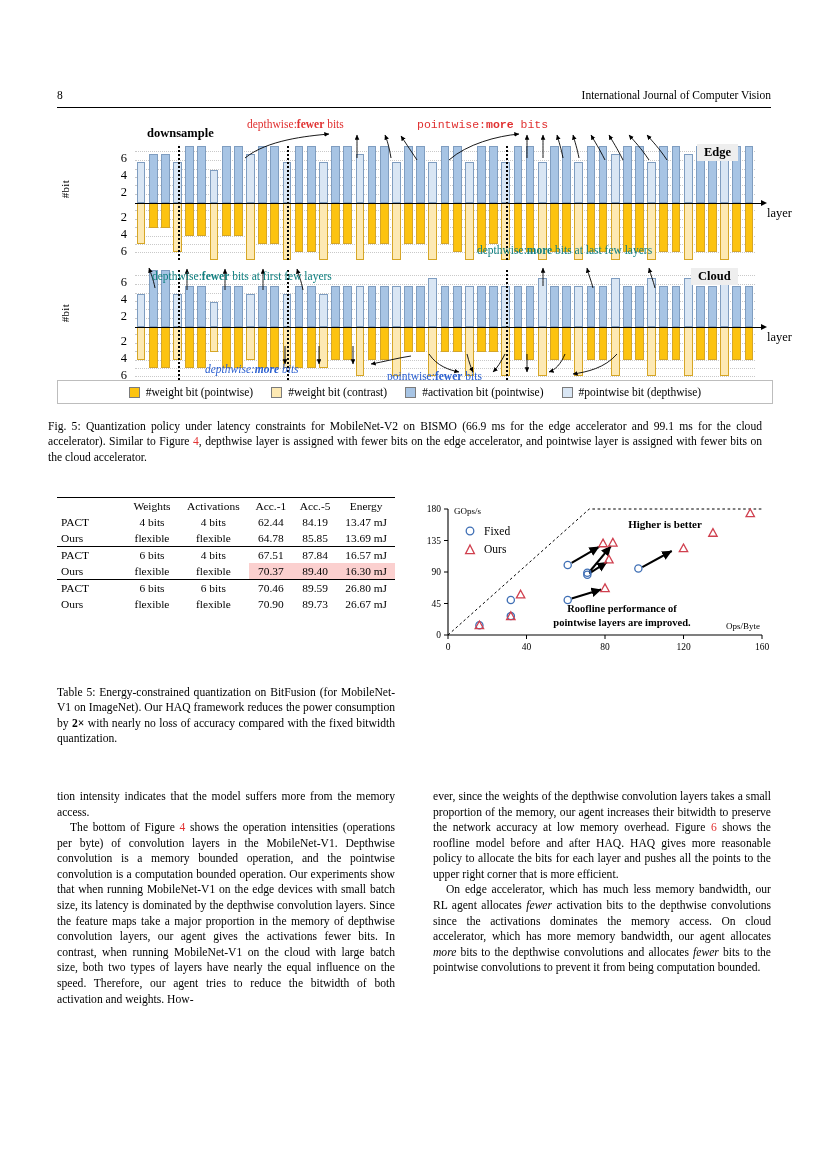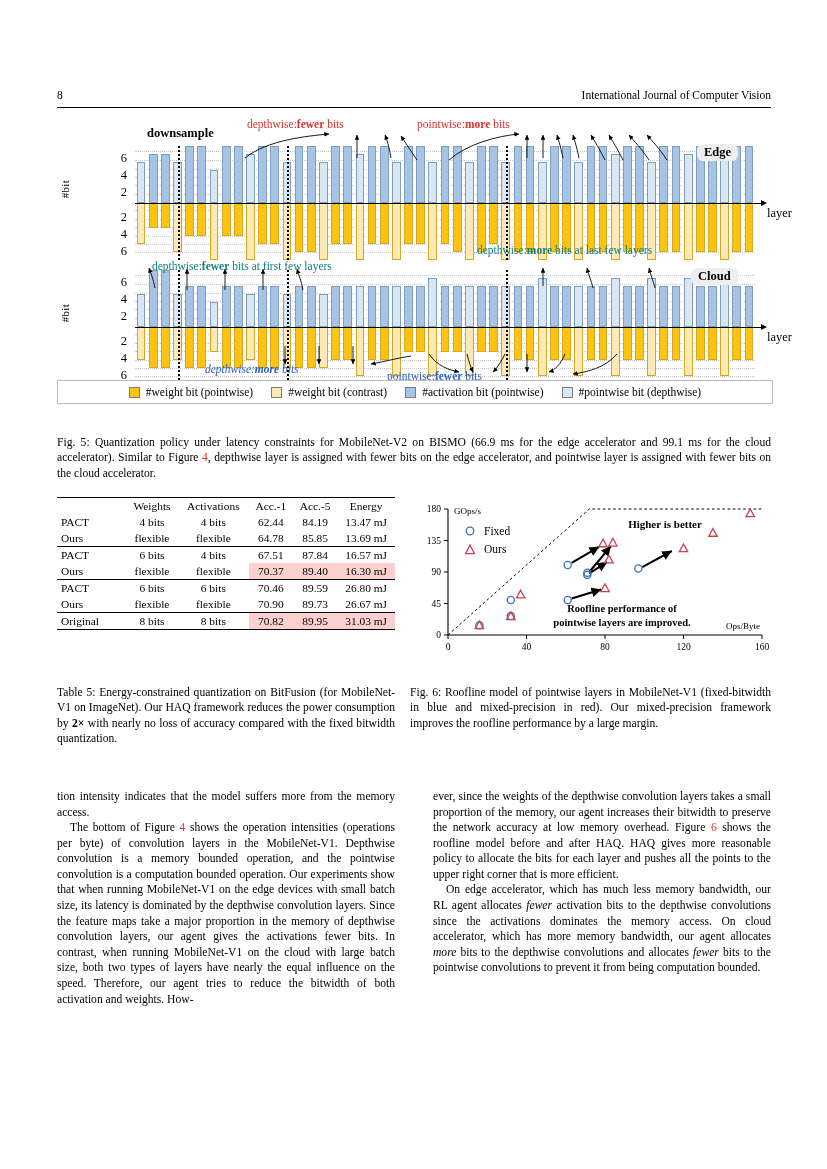--- a/index.html
+++ b/index.html
@@ -40,21 +40,21 @@
       border-left:6px solid #000;}
 
   .ylab{position:absolute;left:2px;font-size:11px;
         writing-mode:vertical-rl;transform:rotate(180deg);
         letter-spacing:0.3px;}
   .ytick{position:absolute;font-size:12.5px;text-align:right;width:22px;left:48px;}
 
   .xlab{position:absolute;font-size:12.5px;}
 
   .corner{position:absolute;font-size:12.5px;font-weight:bold;
-          background:#eeeeee;padding:1px 7px;border-radius:6px;}
+          background:#eeeeee;padding:1px 7px;}
 
   .bars{position:absolute;left:78px;top:0;width:620px;height:118px;}
   .bar{position:absolute;box-sizing:border-box;}
 
   .dotdiv{position:absolute;border-left:2px dotted #000;}
 
   .ann{position:absolute;font-size:11.5px;white-space:nowrap;}
   .ann b{font-weight:bold;}
   .ann.red{color:#e03030;}
   .ann.teal{color:#0f7f7f;}
@@ -64,21 +64,21 @@
 
   
   .legend{position:absolute;left:0;top:262px;width:714px;height:22px;
           border:1px solid #bdbdbd;display:flex;align-items:center;
           justify-content:center;gap:18px;background:#fff;}
   .lgitem{display:flex;align-items:center;gap:6px;font-size:11.5px;}
   .swatch{width:11px;height:11px;border:1px solid #7b7b7b;box-sizing:border-box;}
 
   
   .cap{font-size:11.6px;line-height:1.33;text-align:justify;}
-  #fig5cap{position:absolute;left:57px;top:419px;width:714px;margin-top:16px;}
+  #fig5cap{position:absolute;left:48px;top:419px;width:714px;}
   .red{color:#e03030;}
 
   
   .tblwrap{position:absolute;left:57px;top:497px;width:338px;}
   table.t5{border-collapse:collapse;width:338px;font-size:11.4px;}
   table.t5 td,table.t5 th{padding:2.0px 3px;text-align:center;font-weight:normal;}
   table.t5 th{font-size:11.4px;}
   table.t5 td.first,table.t5 th.first{text-align:left;padding-left:4px;width:62px;}
   .ruleTop{border-top:1.3px solid #000;}
   .ruleMid{border-top:0.8px solid #000;}
@@ -441,25 +441,25 @@
         <path d="M560,236 C548,250 530,254 516,256"></path>
       </g>
     </svg>
 
     <div class="ann" style="left:90px;top:8px;font-weight:bold;font-size:12.5px;">downsample</div>
 
     <div class="ann red" style="left:190px;top:0px;">
       <span>depthwise:</span><b>fewer</b><span> bits</span>
     </div>
 
-    <div class="ann red" style="left:360px;top:0px;">
+    <div class="ann red" style="left:360px;top:0px;font-family:Liberation Mono, monospace;">
       <span>pointwise:</span><b>more</b><span> bits</span>
     </div>
 
-    <div class="ann teal" style="left:95px;top:142px;text-align:center;">
+    <div class="ann teal" style="left:95px;top:152px;text-align:center;">
       <span>depthwise:</span><b>fewer</b><span> bits at first few layers</span>
     </div>
 
     <div class="ann teal" style="left:420px;top:126px;">
       <span>depthwise:</span><b>more</b><span> bits at last few layers</span>
     </div>
 
     <div class="ann blue" style="left:148px;top:245px;font-style:italic;">
       <span>depthwise:</span><b>more</b><span> bits</span>
     </div>
@@ -545,28 +545,20 @@
             <td class="">89.59</td>
             <td class="">26.80 mJ</td>
           </tr>
           <tr>
             <td class="first ">Ours</td>
             <td class="it">flexible</td>
             <td class="it">flexible</td>
             <td class="bd">70.90</td>
             <td class="bd">89.73</td>
             <td class="">26.67 mJ</td>
-          </tr>
-          <tr class="ruleMid ruleBot">
-            <td class="first ">Original</td>
-            <td class="">8 bits</td>
-            <td class="">8 bits</td>
-            <td class="hl">70.82</td>
-            <td class="hl">89.95</td>
-            <td class="hl">31.03 mJ</td>
           </tr>
         </tbody>
     </table>
   </div>
 
   <div class="cap" id="tbl5cap">
     <span>Table 5: Energy-constrained quantization on BitFusion (for MobileNet-V1 on ImageNet). Our HAQ framework reduces the power consumption by </span><b>2×</b><span> with nearly no loss of accuracy compared with the fixed bitwidth quantization.</span>
   </div>
 
   <div class="fig6">
@@ -627,23 +619,20 @@
         <circle cx="60" cy="36" r="3.8" fill="none" stroke="#3f6fb5" stroke-width="1.3"></circle>
         <text x="74" y="40" font-size="11.5" font-family="&quot;Liberation Serif&quot;,serif">Fixed</text>
         <path d="M60,50 L64.4,58.6 L55.6,58.6 z" fill="none" stroke="#d0404f" stroke-width="1.3"></path>
         <text x="74" y="58" font-size="11.5" font-family="&quot;Liberation Serif&quot;,serif">Ours</text>
         <text x="255" y="33" text-anchor="middle" font-size="11" font-weight="bold" font-family="&quot;Liberation Serif&quot;,serif">Higher is better</text>
         <text x="212" y="117" text-anchor="middle" font-size="10.5" font-weight="bold" font-family="&quot;Liberation Serif&quot;,serif">Roofline performance of</text>
         <text x="212" y="131" text-anchor="middle" font-size="10.5" font-weight="bold" font-family="&quot;Liberation Serif&quot;,serif">pointwise layers are improved.</text>
       </svg>
   </div>
 
-  <div class="cap" id="fig6cap">
-    <span>Fig. 6: Roofline model of pointwise layers in MobileNet-V1 (fixed-bitwidth in blue and mixed-precision in red). Our mixed-precision framework improves the roofline performance by a large margin.</span>
-  </div>
 
   <div class="col colL">
     <p>tion intensity indicates that the model suffers more from the memory access.</p>
     <p class="ind">
       <span>The bottom of Figure </span><span class="red">4</span><span> shows the operation intensities (operations per byte) of convolution layers in the MobileNet-V1. Depthwise convolution is a memory bounded operation, and the pointwise convolution is a computation bounded operation. Our experiments show that when running MobileNet-V1 on the edge devices with small batch size, its latency is dominated by the depthwise convolution layers. Since the feature maps take a major proportion in the memory of depthwise convolution layers, our agent gives the activations fewer bits. In contrast, when running MobileNet-V1 on the cloud with large batch size, both two types of layers have nearly the equal influence on the speed. Therefore, our agent tries to reduce the bitwidth of both activation and weights. How-</span>
     </p>
   </div>
 
   <div class="col colR">
     <p>

